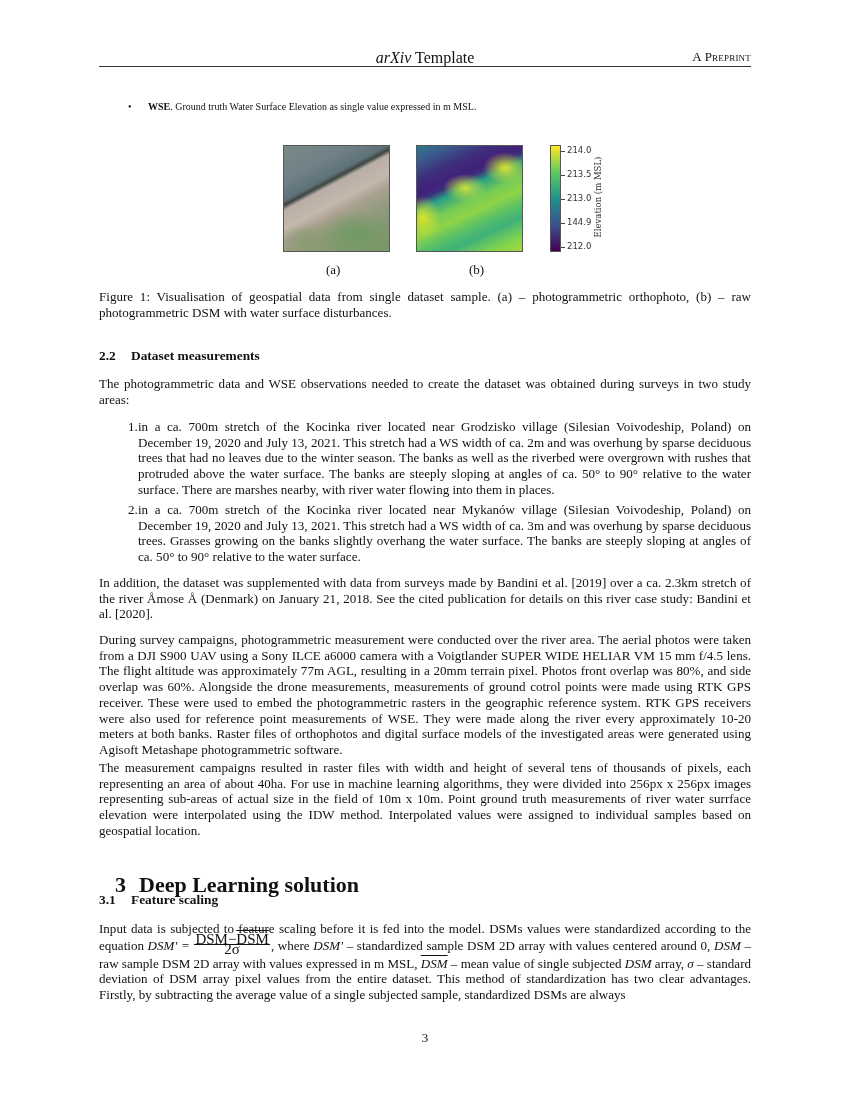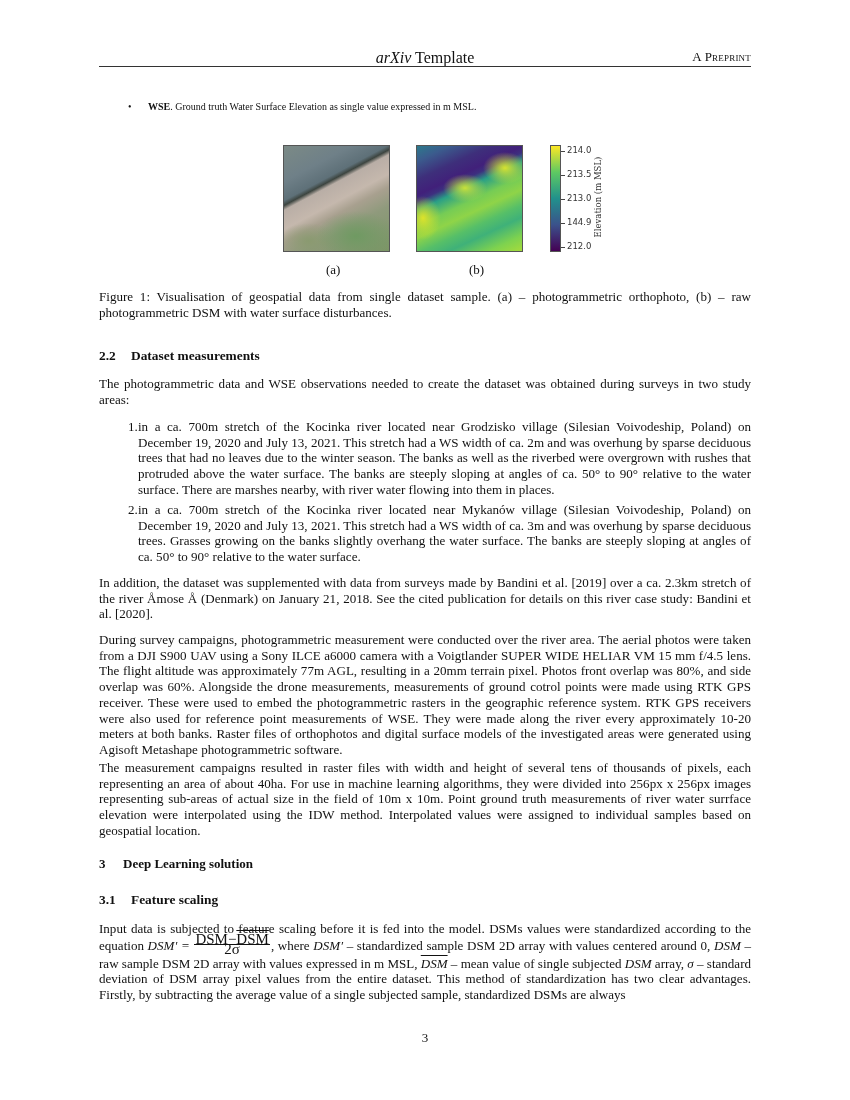--- a/index.html
+++ b/index.html
@@ -12,21 +12,21 @@
   .header-rule { left: 99px; width: 652px; top: 66px; height: 0; border-top: 1px solid #333; }
   .txt { left: 99px; width: 652px; font-size: 13.05px; line-height: 15.7px; text-align: justify; }
   .bullet { left: 128px; top: 101px; font-size: 10px; }
   .bullet b { font-weight: bold; }
   .bullet .dot { display: inline-block; width: 20px; }
   .list-item { left: 128px; width: 623px; font-size: 13.05px; line-height: 15.7px; text-align: justify; }
   .list-item .num { position: absolute; left: 0; top: 0; }
   .list-item .body { margin-left: 10px; display: block; }
   h3.sub { margin: 0; font-size: 13.4px; font-weight: bold; }
   h3.sub .n { display: inline-block; width: 32px; }
-  h2.sec { margin: 0; font-size: 13px; font-weight: bold; }
+  h2.sec { margin: 16px; font-size: 22px; font-weight: bold; }
   h2.sec .n { display: inline-block; width: 24px; }
   .fig-img { border: 1px solid #555; box-sizing: border-box; }
   .ortho {
     left: 283px; top: 145px; width: 107px; height: 107px;
     background:
       radial-gradient(ellipse 40px 25px at 72px 90px, #6f9a62 0%, rgba(111,154,98,0) 100%),
       radial-gradient(ellipse 30px 18px at 25px 95px, #8a9a70 0%, rgba(138,154,112,0) 100%),
       linear-gradient(152deg, #7b8a86 0%, #6f8088 22%, #5e7078 34%, #3d4540 37%, #b9aea6 40%, #c5b8ad 52%, #a8a08f 60%, #8f9a7c 72%, #7c9566 100%);
   }
   .dsm {

